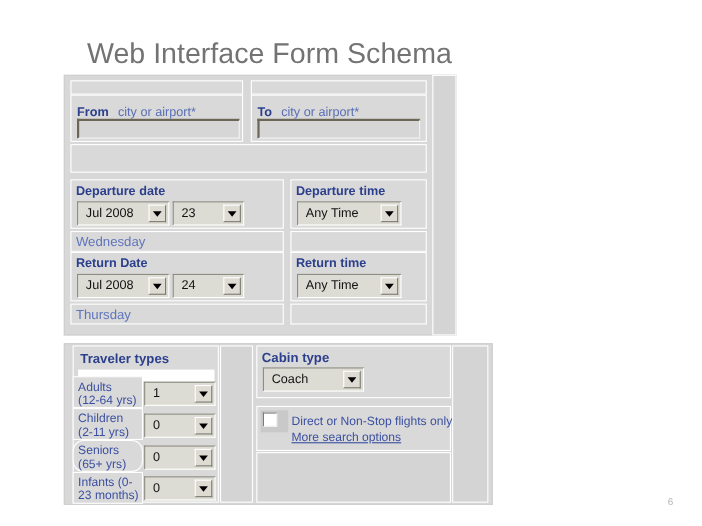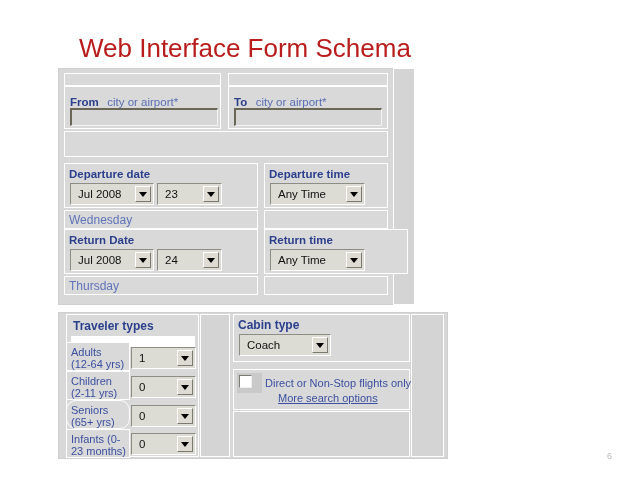--- a/index.html
+++ b/index.html
@@ -6,21 +6,21 @@
   body{
     width:638px;height:478px;background:#ffffff;
     font-family:"Liberation Sans","DejaVu Sans",sans-serif;
     overflow:hidden;position:relative;
   }
   .slide{position:absolute;inset:0;}
 
   
   .title{
     position:absolute;left:79px;top:33px;
-    font-size:26px;font-weight:400;color:#b91c1c;
+    font-size:26px;font-weight:400;color:#737373;
     letter-spacing:0px;white-space:nowrap;
   }
 
   
   .panel{
     position:absolute;background:#d8d8d8;
     border:1px solid #cfcfcf;box-sizing:border-box;
   }
   .cell{
     position:absolute;background:#d9d9d9;box-sizing:border-box;
@@ -156,21 +156,21 @@
     <div class="sel" style="left:5px;top:19px;width:84px;height:22px;">
       <span class="txt">Jul 2008</span>
       <span class="arrow"></span>
     </div>
     <div class="sel" style="left:92px;top:19px;width:65px;height:22px;">
       <span class="txt">24</span>
       <span class="arrow"></span>
     </div>
   </div>
 
-  <div class="cell" style="left:264px;top:229px;width:144px;height:45px;">
+  <div class="cell" style="left:264px;top:229px;width:124px;height:45px;">
     <div class="lbl-strong" style="position:absolute;left:4px;top:4px;">Return time</div>
     <div class="sel" style="left:5px;top:19px;width:95px;height:22px;">
       <span class="txt">Any Time</span>
       <span class="arrow"></span>
     </div>
   </div>
 
   <div class="cell" style="left:64px;top:276px;width:194px;height:19px;text-align:center;">
     <div class="lbl-day" style="position:absolute;left:4px;top:2px;">Thursday</div>
   </div>
@@ -223,21 +223,21 @@
       <span class="txt">Coach</span>
       <span class="arrow"></span>
     </div>
   </div>
 
   <div class="cell" style="left:233px;top:369px;width:177px;height:41px;">
     <div class="cbwrap" style="left:3px;top:3px;width:25px;height:20px;">
       <div class="cbox" style="left:2px;top:2px;"></div>
     </div>
     <div class="lbl-plain" style="position:absolute;left:31px;top:7px;">Direct or Non-Stop flights only</div>
-    <div class="lnk" style="position:absolute;left:44px;top:22px;">More search options</div>
+    <div class="lnk" style="position:absolute;left:31px;top:22px;">More search options</div>
   </div>
 
   <div class="cell" style="left:200px;top:314px;width:30px;height:143px;background:#d4d4d4;"></div>
   <div class="cell" style="left:411px;top:314px;width:33px;height:143px;background:#d4d4d4;"></div>
   <div class="cell" style="left:233px;top:411px;width:177px;height:46px;background:#d4d4d4;"></div>
 
   <div class="pagenum">6</div>
 
 </div>
 

